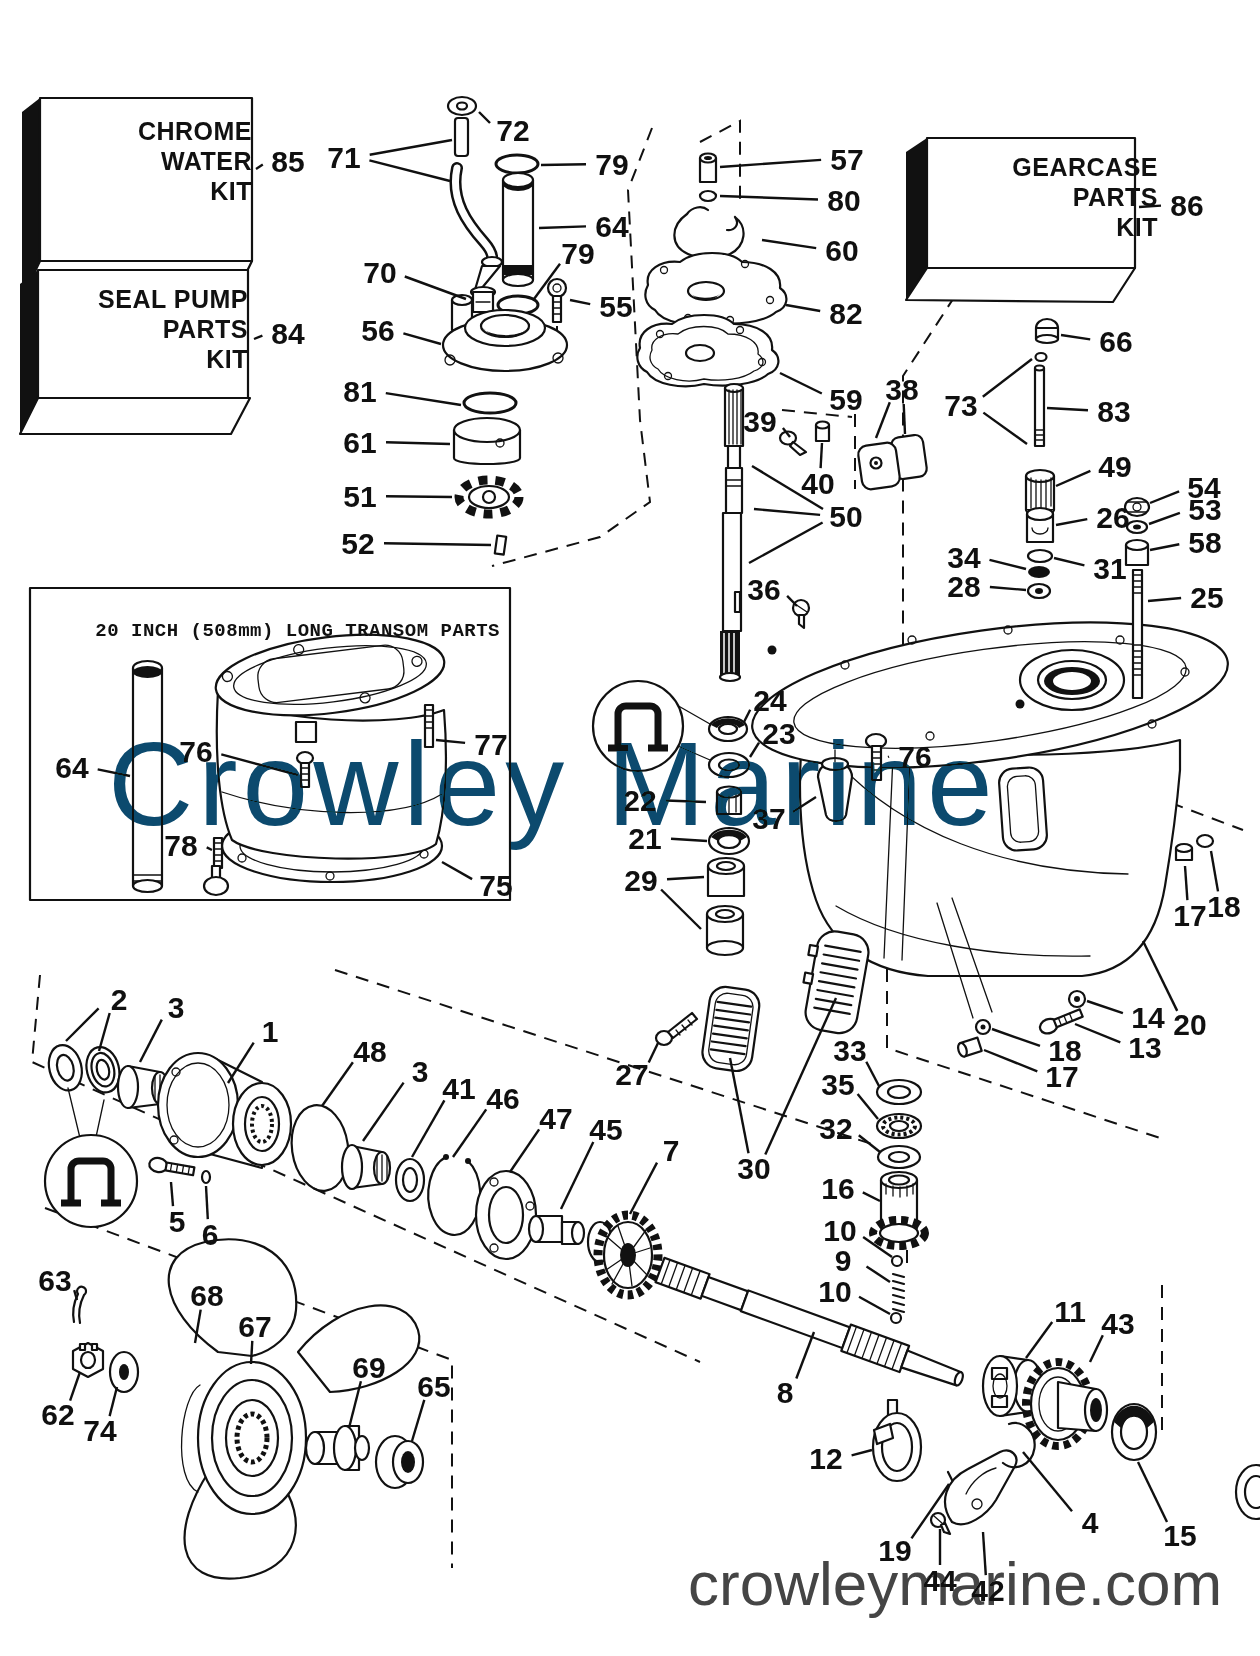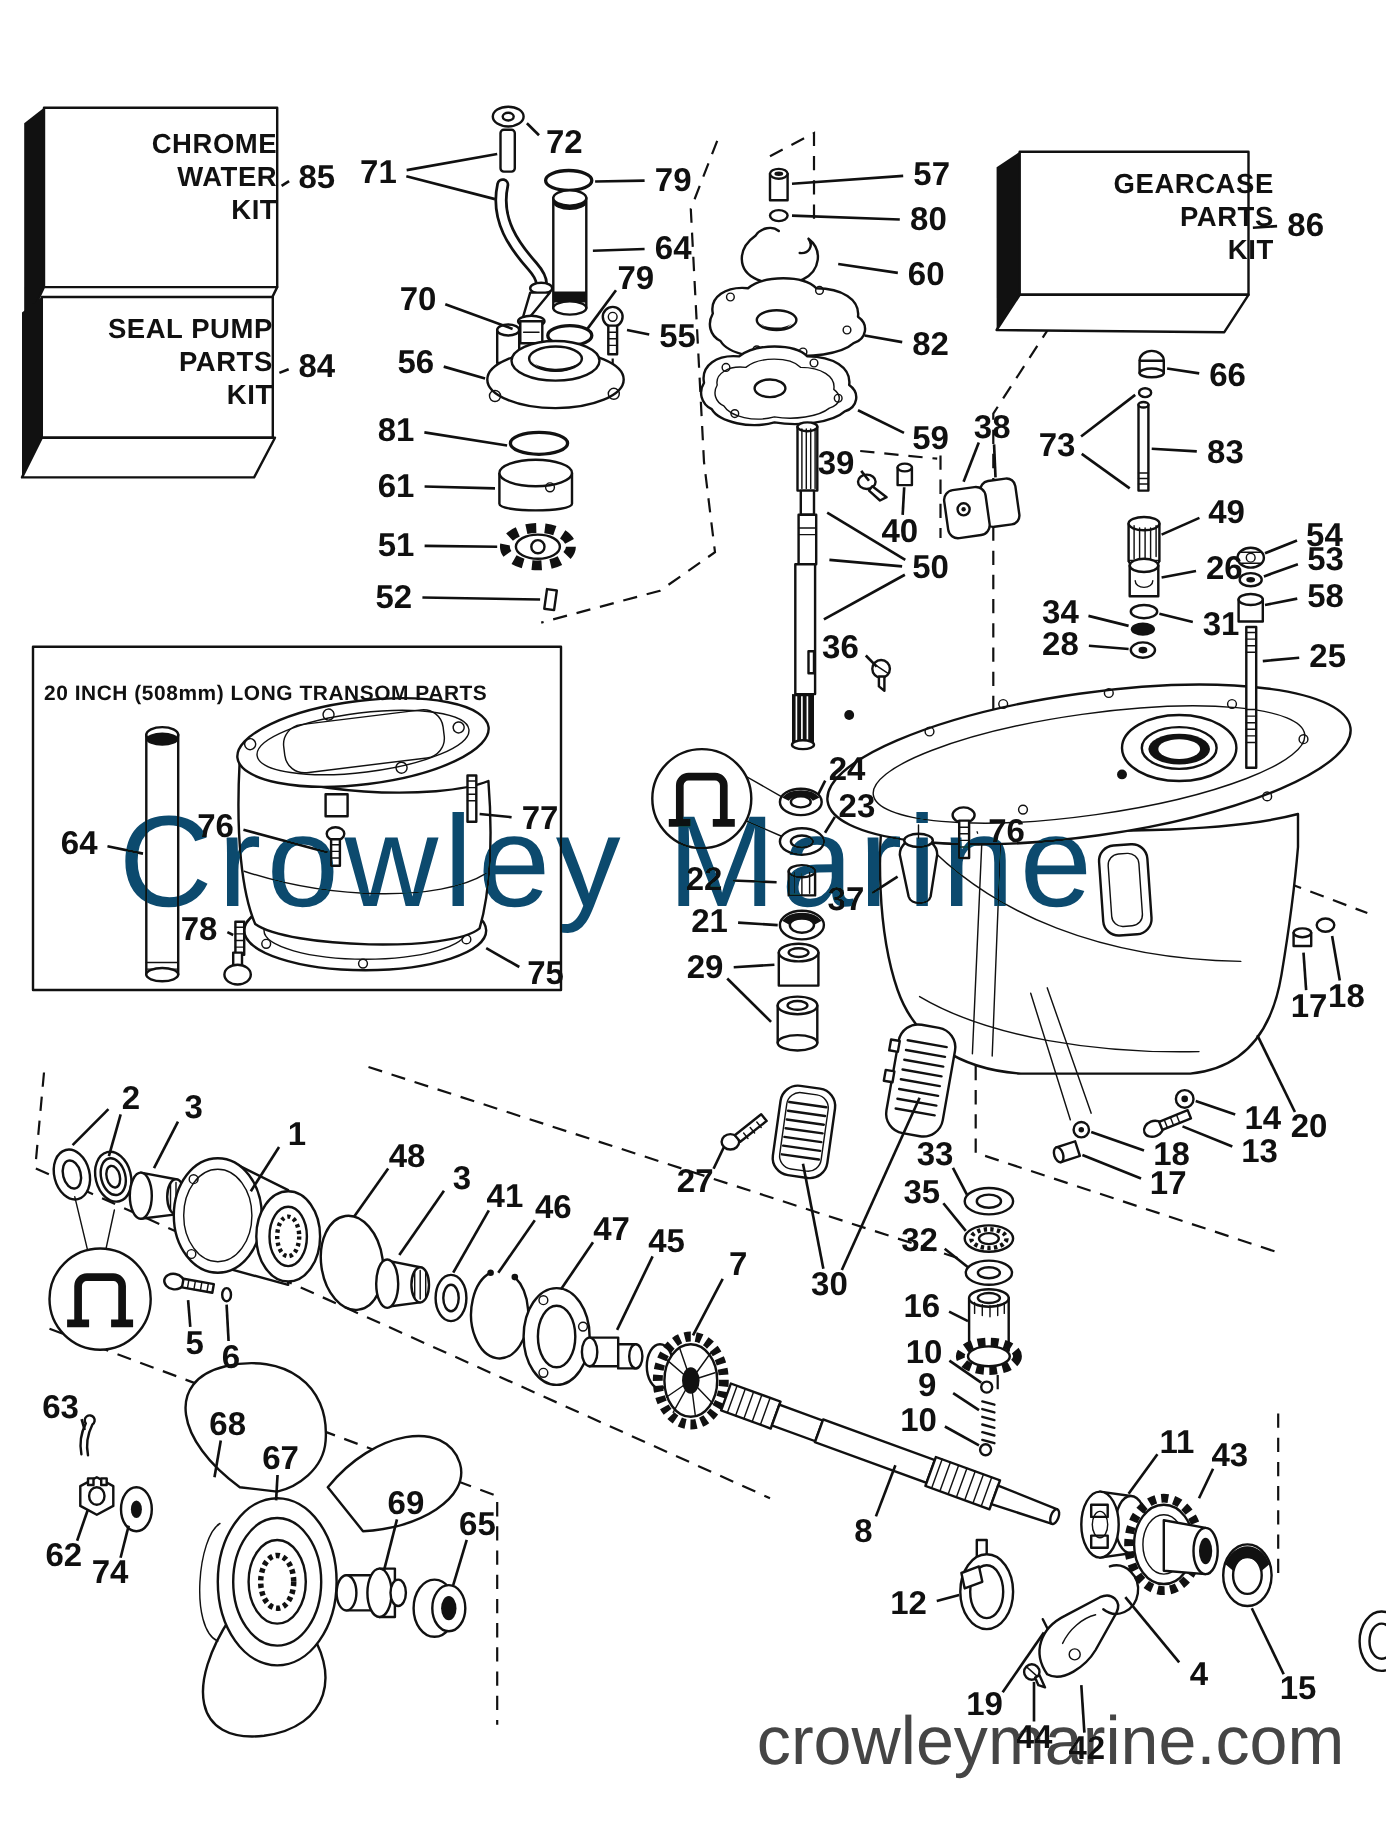--- a/index.html
+++ b/index.html
@@ -8,22 +8,22 @@
   svg{position:absolute;left:0;top:0;}
   .ln{fill:none;stroke:#111;stroke-width:2.2;stroke-linecap:round;stroke-linejoin:round;}
   .fw{fill:#fff;stroke:#111;stroke-width:2.2;stroke-linejoin:round;}
   .fd{fill:#111;stroke:none;}
   .thin{stroke-width:1.3;}
   .sw3{stroke-width:3;}
   .dash{fill:none;stroke:#111;stroke-width:2;stroke-dasharray:13 9;}
   .leader{stroke:#101010;stroke-width:2.4;}
   .callout{font:700 30px "Liberation Sans",sans-serif;fill:#101010;text-anchor:middle;dominant-baseline:central;}
   .kit-label{position:absolute;text-align:right;font-weight:700;font-size:25px;line-height:1.2;color:#111;letter-spacing:.5px;}
-  .inset-title{position:absolute;left:40px;top:620px;width:460px;text-align:left;
-               font-weight:700;font-size:19px;color:#111;letter-spacing:.5px;}
+  .inset-title{position:absolute;left:40px;top:620px;width:460px;text-align:right;
+               font-weight:700;font-size:19px;color:#111;letter-spacing:.5px;font-family:Liberation Mono, monospace;}
   .wm-center{position:absolute;left:108px;top:716px;font-size:118px;letter-spacing:5px;
              color:#0c4a6e;mix-blend-mode:darken;pointer-events:none;white-space:nowrap;}
   .wm-bottom{position:absolute;left:688px;top:1548px;font-size:62px;color:#454545;
              mix-blend-mode:darken;pointer-events:none;white-space:nowrap;}
 </style>
 </head>
 <body>
 
 <div class="canvas">
 

